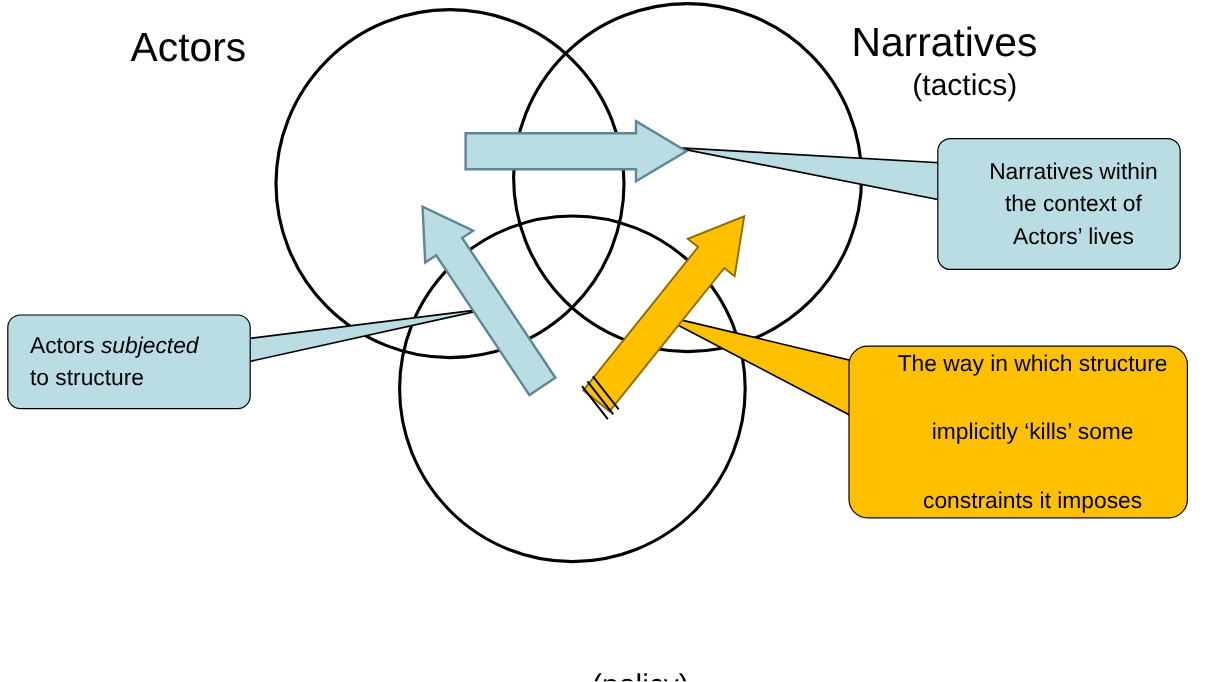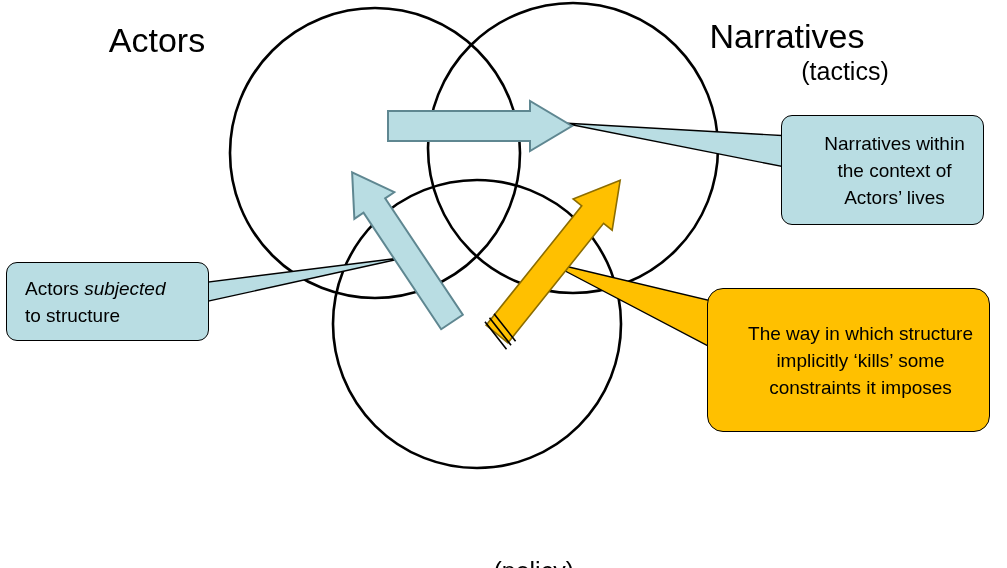--- a/index.html
+++ b/index.html
@@ -39,20 +39,21 @@
     left:6px;top:262px;width:203px;height:79px;
     border-radius:11px;
     display:flex;flex-direction:column;justify-content:center;
     text-align:left;padding-left:18px;
   }
   .callout.orange-box{
     left:707px;top:288px;width:283px;height:144px;
     border-radius:16px;
     display:flex;flex-direction:column;justify-content:center;
     text-align:center;
+    gap:30px;
   }
 </style>
 </head>
 <body>
 
 <div class="stage">
 
   <svg width="1007" height="568" viewBox="0 0 1007 568">
 
     <circle class="venn" cx="375" cy="153" r="145" stroke="#000000"></circle>
@@ -73,21 +74,21 @@
 
     <g transform="translate(497,334) rotate(-51.3)">
       <polygon class="arrow-orange" points="0,-14 153,-14 153,-25 197,0 153,25 153,14 0,14" fill="#ffc000"></polygon>
       <path class="hatch" d="M2,-17 L-6,17 M8,-16 L0,18 M14,-15 L6,19"></path>
     </g>
   </svg>
 
   <div class="label title" style="left:77px;top:22px;width:160px;">Actors</div>
 
   <div class="label title" style="left:687px;top:18px;width:200px;">Narratives</div>
-  <div class="label subtitle" style="left:745px;top:58px;width:200px;">(tactics)</div>
+  <div class="label subtitle" style="left:704px;top:58px;width:200px;">(tactics)</div>
 
   <div class="label subtitle" style="left:374px;top:558px;width:200px;text-align:right;">(policy)</div>
 
   <div class="callout teal-right" style="background:#b9dde3;">
     <div>Narratives within</div>
     <div>the context of</div>
     <div>Actors’ lives</div>
   </div>
 
   <div class="callout teal-left" style="background:#b9dde3;">

